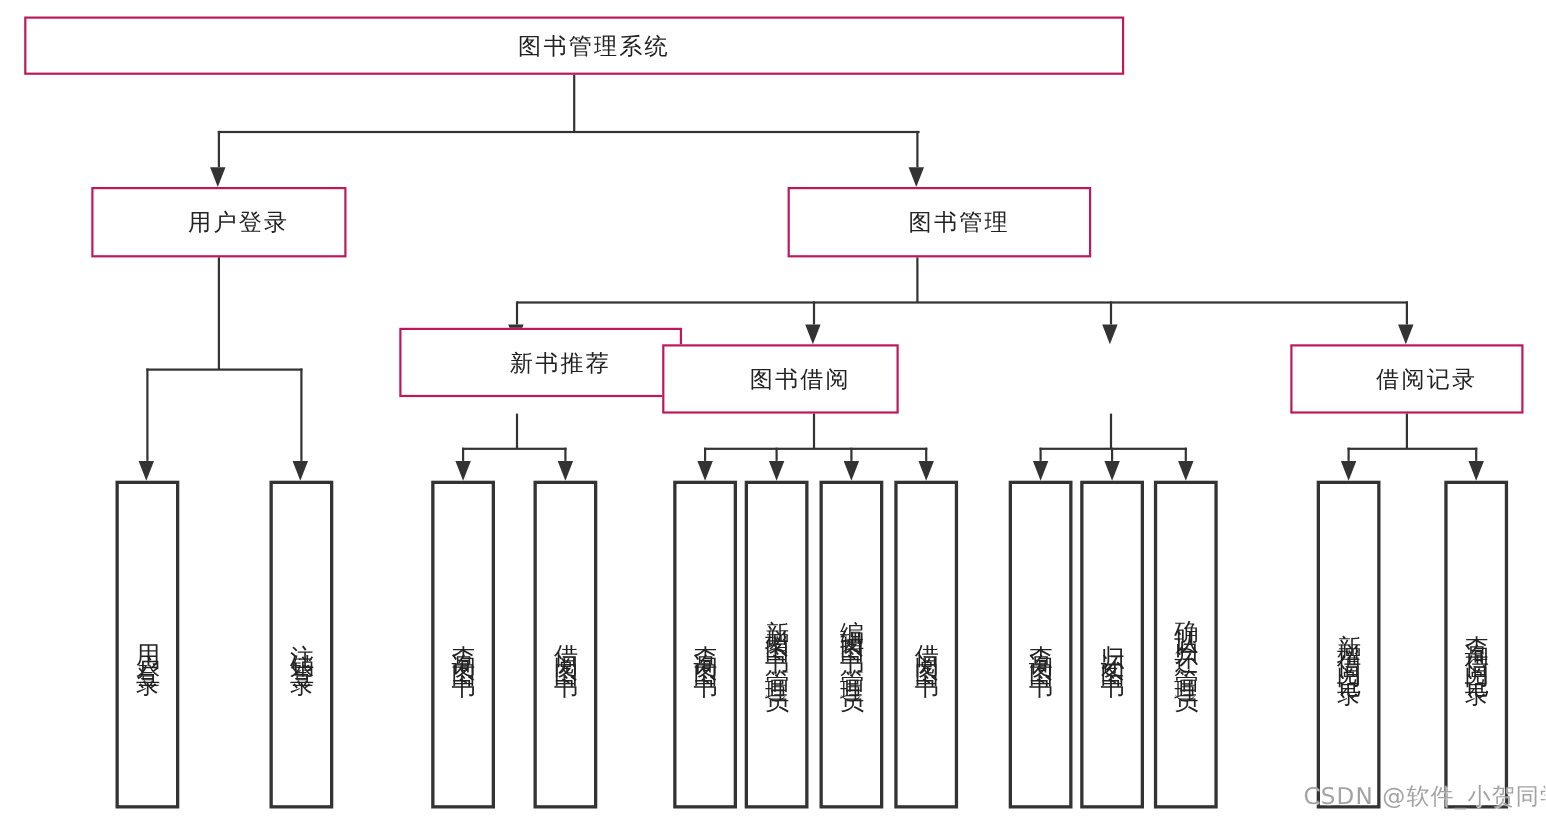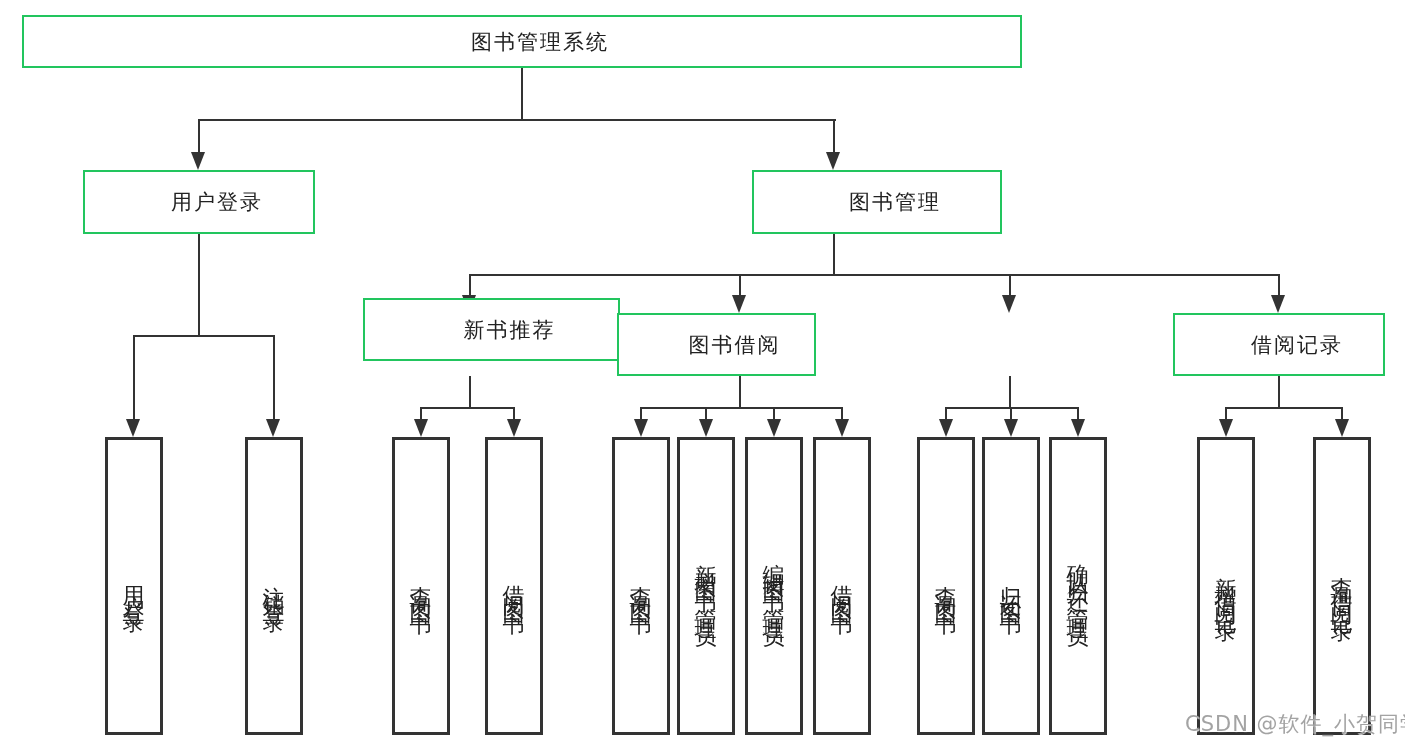--- a/index.html
+++ b/index.html
@@ -2,21 +2,21 @@
 <html><head>
 <meta charset="utf-8">
 <style>
   html,body{margin:0;padding:0;background:#ffffff;}
   .stage{
     position:relative;width:1405px;height:747px;background:#ffffff;
     font-family:"DejaVu Sans","Liberation Sans",sans-serif;color:#222222;overflow:hidden;
   }
   
   .box{
-    position:absolute;box-sizing:border-box;border:2px solid #22c55e;background:#ffffff;
+    position:absolute;box-sizing:border-box;border:2px solid #be185d;background:#ffffff;
     display:flex;align-items:center;justify-content:center;
     font-size:21px;letter-spacing:2px;white-space:nowrap;padding-left:36px;
   }
   .leaf{
     position:absolute;box-sizing:border-box;border:3px solid #333333;background:#ffffff;
     top:437px;width:58px;height:298px;
     display:flex;align-items:center;justify-content:center;
   }
   .leaf span{
     writing-mode:vertical-rl;text-orientation:mixed;
@@ -43,42 +43,42 @@
   <div class="box" style="left:22px;top:15px;width:1000px;height:53px">图书管理系统</div>
 
   <div class="vl" style="left:521px;top:68px;height:52px"></div>
   <div class="hl" style="left:198px;top:119px;width:638px"></div>
   <div class="vl" style="left:198px;top:119px;height:33px"></div>
   <div class="ah" style="left:191px;top:152px"></div>
   <div class="vl" style="left:833px;top:119px;height:33px"></div>
   <div class="ah" style="left:826px;top:152px"></div>
 
   <div class="box" style="left:83px;top:170px;width:232px;height:64px">用户登录</div>
-  <div class="box" style="left:752px;top:170px;width:250px;height:64px">图书管理</div>
+  <div class="box" style="left:716px;top:170px;width:276px;height:64px">图书管理</div>
 
   <div class="vl" style="left:198px;top:234px;height:102px"></div>
   <div class="hl" style="left:133px;top:335px;width:142px"></div>
   <div class="vl" style="left:133px;top:335px;height:84px"></div>
   <div class="ah" style="left:126px;top:419px"></div>
   <div class="vl" style="left:273px;top:335px;height:84px"></div>
   <div class="ah" style="left:266px;top:419px"></div>
 
   <div class="vl" style="left:833px;top:234px;height:41px"></div>
   <div class="hl" style="left:470px;top:274px;width:810px"></div>
   <div class="vl" style="left:469px;top:274px;height:21px"></div>
   <div class="ah" style="left:462px;top:295px"></div>
   <div class="vl" style="left:739px;top:274px;height:21px"></div>
   <div class="ah" style="left:732px;top:295px"></div>
   <div class="vl" style="left:1009px;top:274px;height:21px"></div>
   <div class="ah" style="left:1002px;top:295px"></div>
   <div class="vl" style="left:1278px;top:274px;height:21px"></div>
   <div class="ah" style="left:1271px;top:295px"></div>
 
   <div class="box" style="left:363px;top:298px;width:257px;height:63px">新书推荐</div>
-  <div class="box" style="left:617px;top:313px;width:199px;height:63px">图书借阅</div>
+  <div class="box" style="left:602px;top:313px;width:215px;height:63px">图书借阅</div>
   <div class="box" style="left:1173px;top:313px;width:212px;height:63px">借阅记录</div>
 
   <div class="vl" style="left:469px;top:376px;height:32px"></div>
   <div class="vl" style="left:739px;top:376px;height:32px"></div>
   <div class="vl" style="left:1009px;top:376px;height:32px"></div>
   <div class="vl" style="left:1278px;top:376px;height:32px"></div>
 
   <div class="hl" style="left:420px;top:407px;width:95px"></div>
   <div class="hl" style="left:640px;top:407px;width:203px"></div>
   <div class="hl" style="left:945px;top:407px;width:134px"></div>

